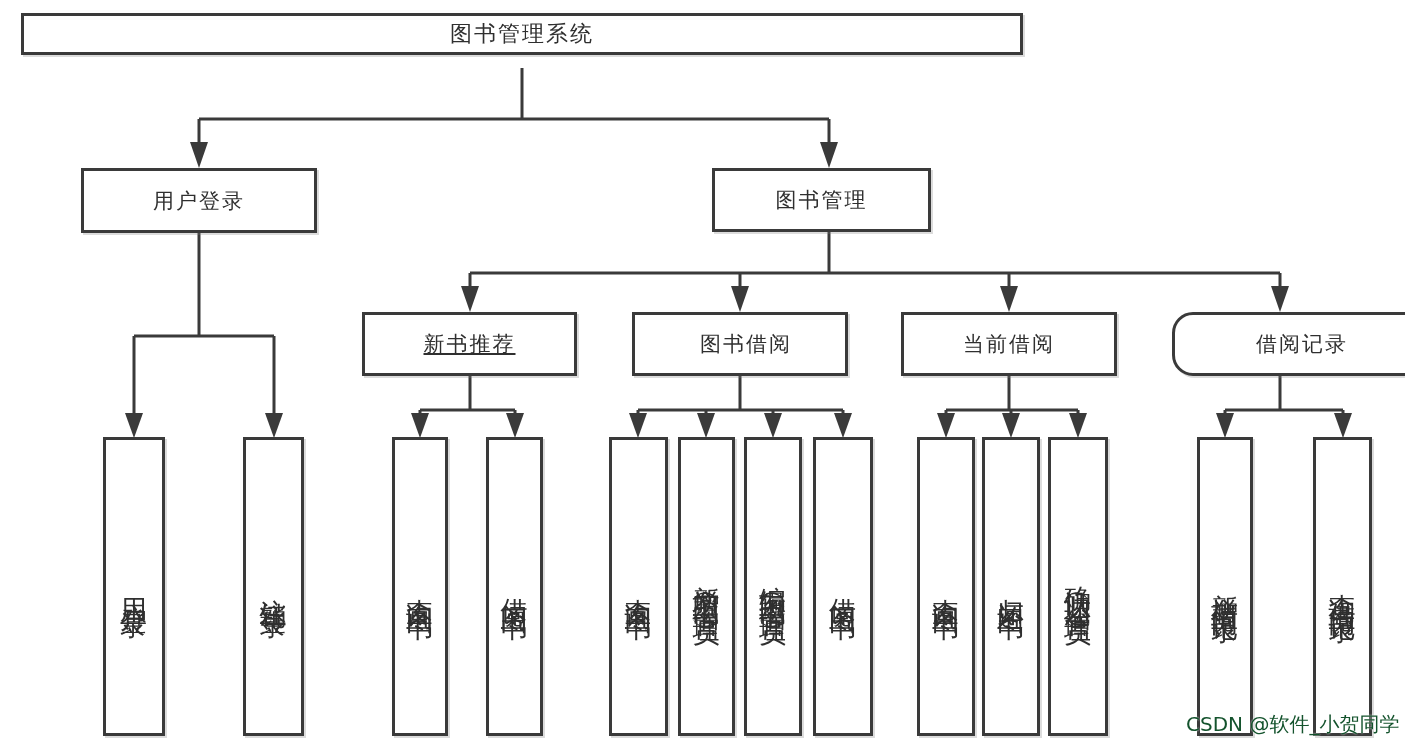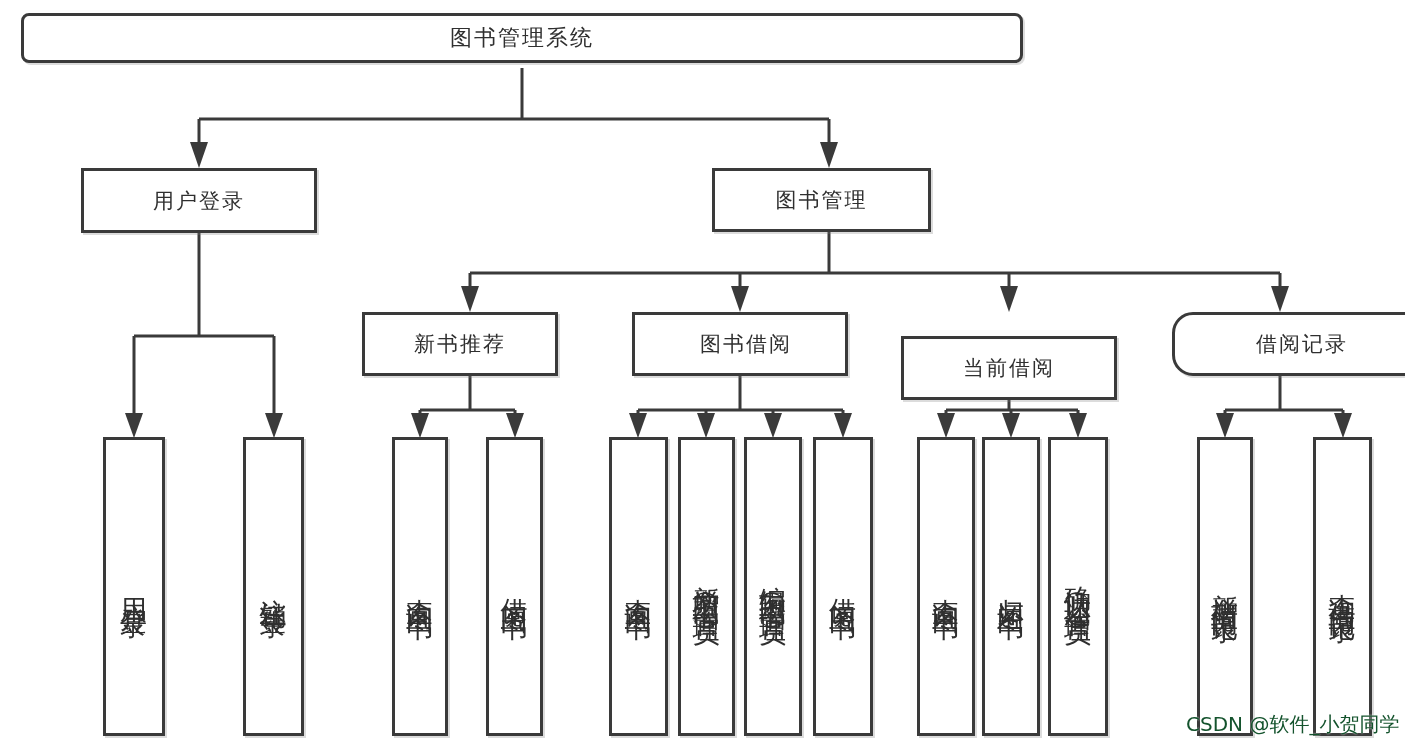--- a/index.html
+++ b/index.html
@@ -84,38 +84,38 @@
       <polygon points="764,413 782,413 773,438"></polygon>
       <polygon points="834,413 852,413 843,438"></polygon>
       <polygon points="937,413 955,413 946,438"></polygon>
       <polygon points="1002,413 1020,413 1011,438"></polygon>
       <polygon points="1069,413 1087,413 1078,438"></polygon>
       <polygon points="1216,413 1234,413 1225,438"></polygon>
       <polygon points="1334,413 1352,413 1343,438"></polygon>
     </g>
   </svg>
 
-  <div class="box hbox root" style="left:21px;top:13px;width:1002px;height:50px;border-radius:8px;">
+  <div class="box hbox root" style="left:21px;top:13px;width:1002px;height:42px;">
     <span class="lbl">图书管理系统</span>
   </div>
 
   <div class="box hbox" style="left:81px;top:168px;width:236px;height:65px;">
     <span class="lbl">用户登录</span>
   </div>
   <div class="box hbox" style="left:712px;top:168px;width:219px;height:64px;">
     <span class="lbl">图书管理</span>
   </div>
 
-  <div class="box hbox" style="left:362px;top:312px;width:196px;height:64px;">
+  <div class="box hbox" style="left:362px;top:312px;width:215px;height:64px;text-decoration:underline;">
     <span class="lbl">新书推荐</span>
   </div>
   <div class="box hbox" style="left:632px;top:312px;width:216px;height:64px;padding-left:12px;">
     <span class="lbl">图书借阅</span>
   </div>
-  <div class="box hbox" style="left:901px;top:312px;width:216px;height:64px;margin-top:24px;">
+  <div class="box hbox" style="left:901px;top:312px;width:216px;height:64px;">
     <span class="lbl">当前借阅</span>
   </div>
   <div class="box hbox" style="left:1172px;top:312px;width:260px;height:64px;border-radius:21px;">
     <span class="lbl">借阅记录</span>
   </div>
 
   <div class="box vbox" style="left:103px;top:437px;width:62px;height:299px;">
     <span class="lbl">用户登录</span>
   </div>
   <div class="box vbox" style="left:243px;top:437px;width:61px;height:299px;">

